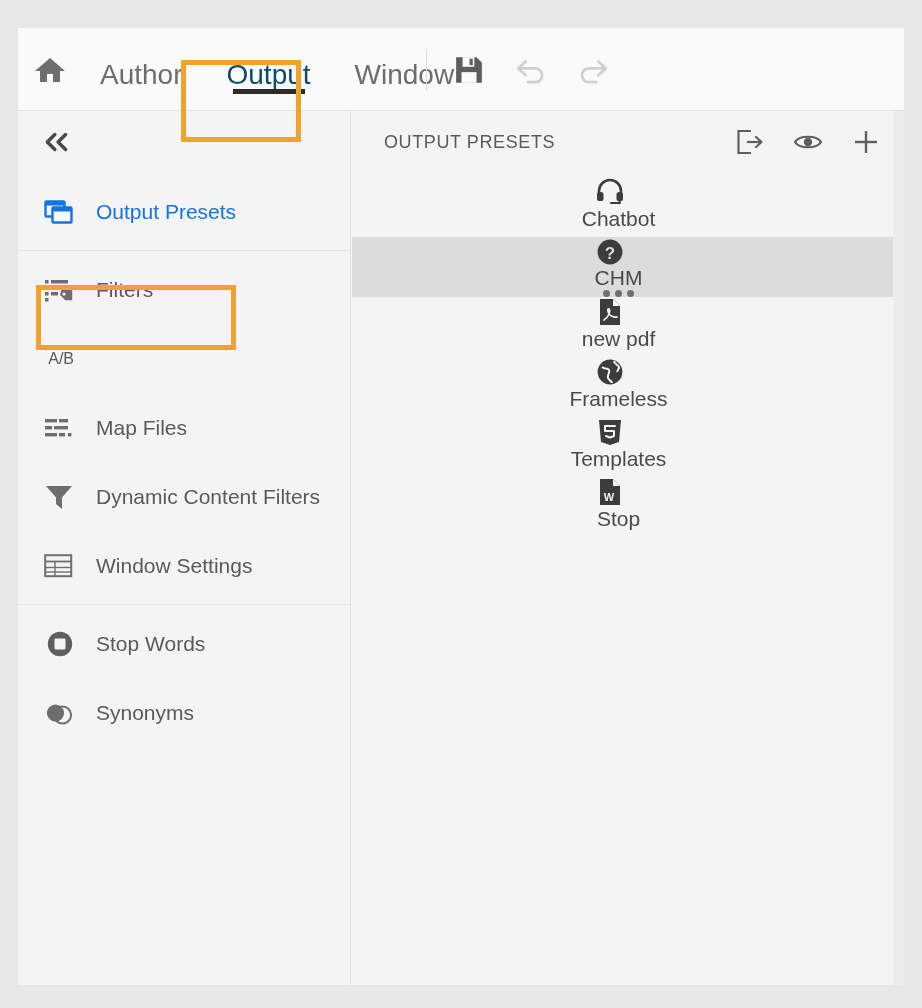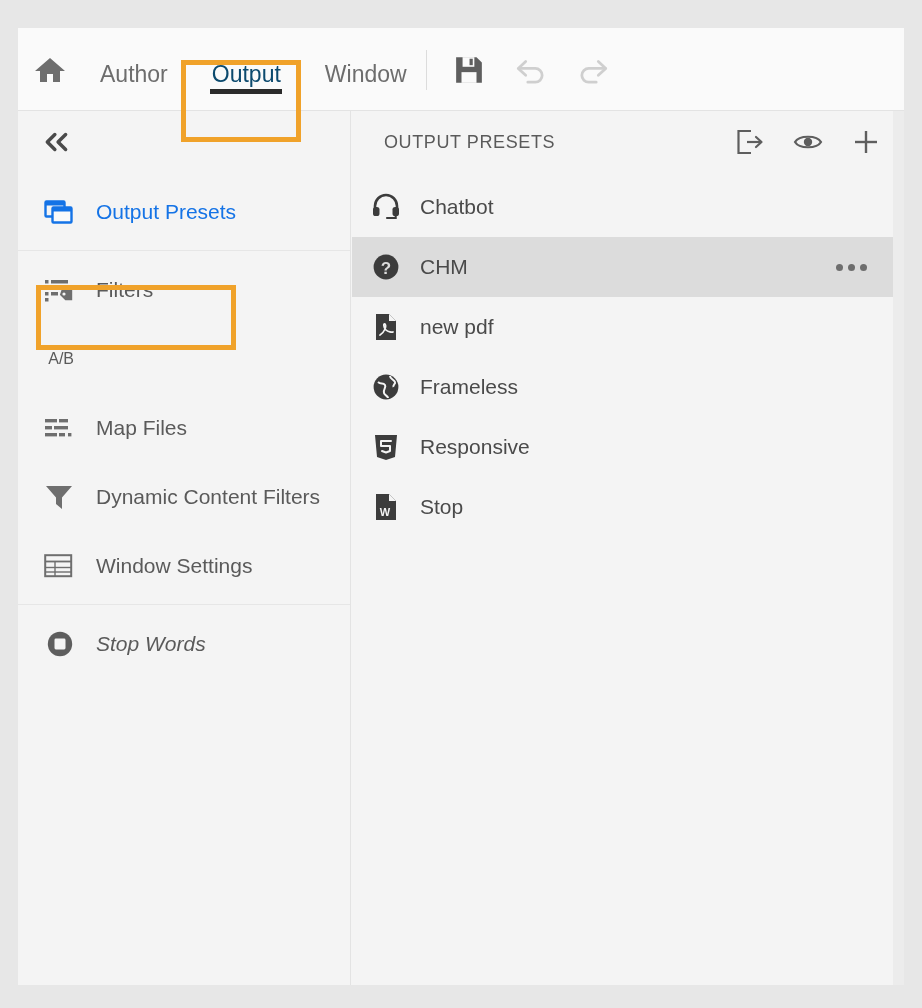--- a/index.html
+++ b/index.html
@@ -45,21 +45,21 @@
     position: absolute;
     left: 60px;
     top: 0;
     height: 83px;
     display: flex;
     align-items: center;
   }
 
   .tab {
     position: relative;
-    font-size: 23px;
+    font-size: 28px;
     color: #6d6d6d;
     padding: 0 22px;
     height: 74px;
     line-height: 83px;
     cursor: pointer;
     white-space: nowrap;
   }
 
   .tab.active {
     color: #0c4a6e;
@@ -132,21 +132,21 @@
     cursor: pointer;
     font-size: 26px;
     color: #4a4a4a;
     letter-spacing: -3px;
   }
 
   .nav-group {
     border-bottom: 1px solid #e6e6e6;
     padding: 4px 0;
   }
-  .nav-group.last { border-bottom: none; font-style: italic; }
+  .nav-group.last { border-bottom: none; }
 
   .nav-item {
     display: flex;
     align-items: center;
     height: 69px;
     padding-left: 22px;
     cursor: pointer;
     box-sizing: border-box;
   }
 
@@ -221,20 +221,21 @@
 
   .preset-row {
     display: flex;
     align-items: center;
     height: 60px;
     padding-left: 18px;
     padding-right: 26px;
     margin-right: 11px;
     cursor: pointer;
     box-sizing: border-box;
+    flex-direction: column;
   }
 
   .preset-row.selected { background: #dcdcdc; }
 
   .preset-icon {
     width: 32px;
     min-width: 32px;
     height: 30px;
     display: flex;
     align-items: center;
@@ -437,20 +438,29 @@
       <div class="nav-item">
         <span class="nav-icon">
           <svg viewBox="0 0 28 28" width="28" height="28">
             <circle cx="14" cy="14" r="12.2" fill="#5e5e5e"></circle>
             <rect x="8.5" y="8.5" width="11" height="11" rx="1.4" fill="#f4f4f4"></rect>
           </svg>
         </span>
         <span class="nav-label">Stop Words</span>
       </div>
 
+      <div class="nav-item">
+        <span class="nav-icon">
+          <svg viewBox="0 0 30 28" width="30" height="28">
+            <circle cx="11.5" cy="14" r="8.6" fill="#6e6e6e"></circle>
+            <circle cx="18.5" cy="16" r="8.6" fill="none" stroke="#6e6e6e" stroke-width="2"></circle>
+          </svg>
+        </span>
+        <span class="nav-label">Synonyms</span>
+      </div>
     </div>
   </div>
 
   <div class="panel">
 
     <div class="panel-header">
       <span class="panel-title">OUTPUT PRESETS</span>
 
       <div class="panel-actions">
         <span class="panel-action">
@@ -527,21 +537,21 @@
       </div>
 
 
       <div class="preset-row">
         <span class="preset-icon">
           <svg viewBox="0 0 26 28" width="26" height="28">
             <path d="M2 2 H24 L22 24 L13 27 L4 24 Z" fill="#3c3c3c"></path>
             <path d="M8 8 H18 M8 8 V13 H17 M17 13 V18 L13 19.5 L9 18" stroke="#f4f4f4" stroke-width="2" fill="none" stroke-linecap="round" stroke-linejoin="round"></path>
           </svg>
         </span>
-        <span class="preset-label">Responsive</span>
+        <span class="preset-label">Templates</span>
       </div>
 
       <div class="preset-row">
         <span class="preset-icon">
           <svg viewBox="0 0 24 28" width="24" height="28">
             <path d="M2 1 H15 L22 8 V27 H2 Z" fill="#3c3c3c"></path>
             <path d="M15 1 L22 8 H15 Z" fill="#f4f4f4"></path>
             <text x="11" y="23" text-anchor="middle" font-size="11" font-family="Liberation Sans, sans-serif" font-weight="bold" fill="#f4f4f4">W</text>
           </svg>
         </span>

